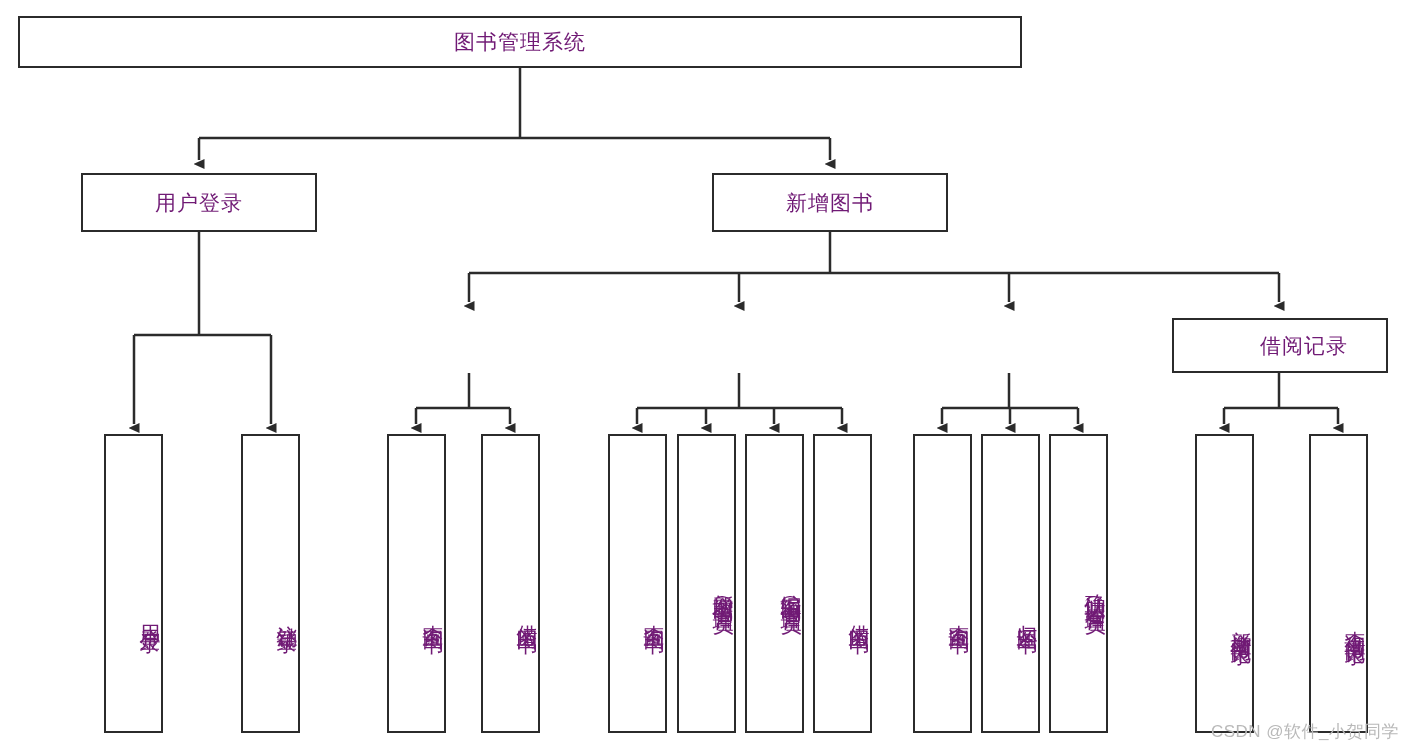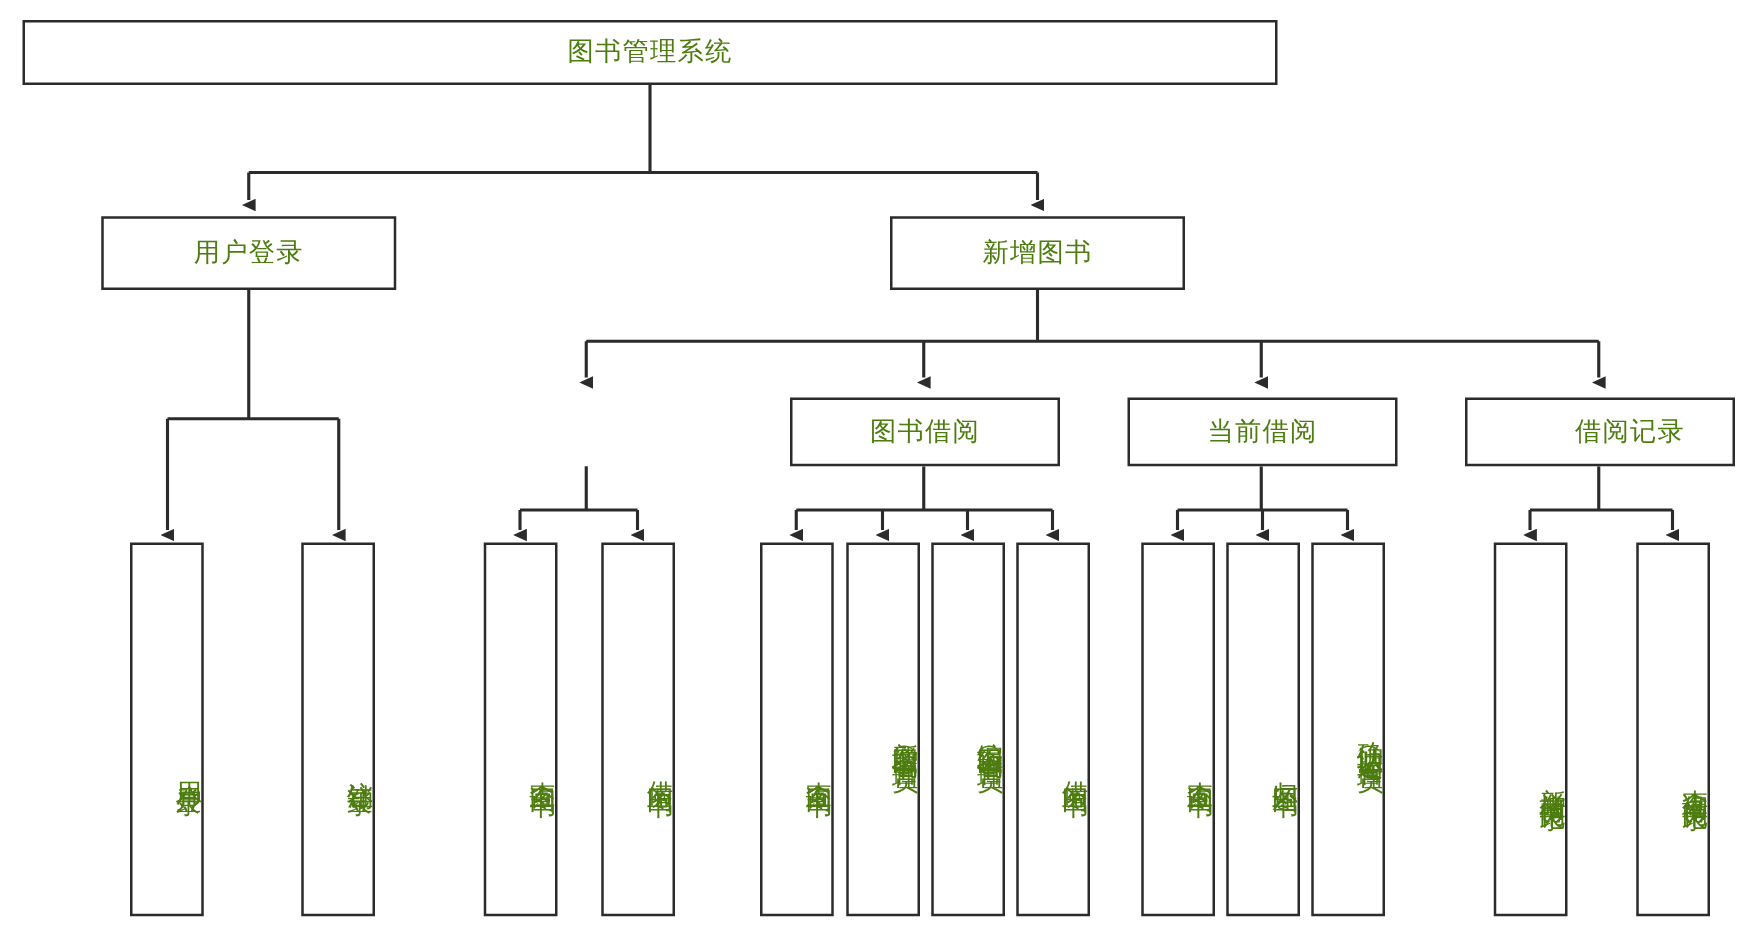--- a/index.html
+++ b/index.html
@@ -23,21 +23,21 @@
     top: 0;
     width: 1405px;
     height: 747px;
     pointer-events: none;
   }
   .node {
     position: absolute;
     box-sizing: border-box;
     border: 2.5px solid #2b2b2b;
     background: #ffffff;
-    color: #4d7c0f;
+    color: #701a75;
     display: flex;
     align-items: center;
     justify-content: center;
     text-align: right;
   }
   .node.horiz {
     font-size: 21px;
     letter-spacing: 1px;
     line-height: 1.1;
   }
@@ -129,26 +129,20 @@
     <span>图书管理系统</span>
   </div>
 
   <div class="node horiz" style="left:81px; top:173px; width:236px; height:59px;">
     <span>用户登录</span>
   </div>
   <div class="node horiz" style="left:712px; top:173px; width:236px; height:59px;">
     <span>新增图书</span>
   </div>
 
-  <div class="node horiz" style="left:632px; top:318px; width:216px; height:55px;">
-    <span>图书借阅</span>
-  </div>
-  <div class="node horiz" style="left:902px; top:318px; width:216px; height:55px;">
-    <span>当前借阅</span>
-  </div>
   <div class="node horiz" style="left:1172px; top:318px; width:216px; height:55px;padding-left:48px;">
     <span>借阅记录</span>
   </div>
 
   <div class="node vert mid-pad" style="left:104px; top:434px; width:59px; height:299px;">
     <span>用户登录</span>
   </div>
   <div class="node vert mid-pad" style="left:241px; top:434px; width:59px; height:299px;">
     <span>注销登录</span>
   </div>
@@ -183,14 +177,15 @@
     <span>确认归还（管理员）</span>
   </div>
 
   <div class="node vert low-pad" style="left:1195px; top:434px; width:59px; height:299px;">
     <span>新增借阅记录</span>
   </div>
   <div class="node vert low-pad" style="left:1309px; top:434px; width:59px; height:299px;">
     <span>查询借阅记录</span>
   </div>
 
+  <div class="watermark">CSDN @软件_小贺同学</div>
 
 </div>
 
 </body></html>

